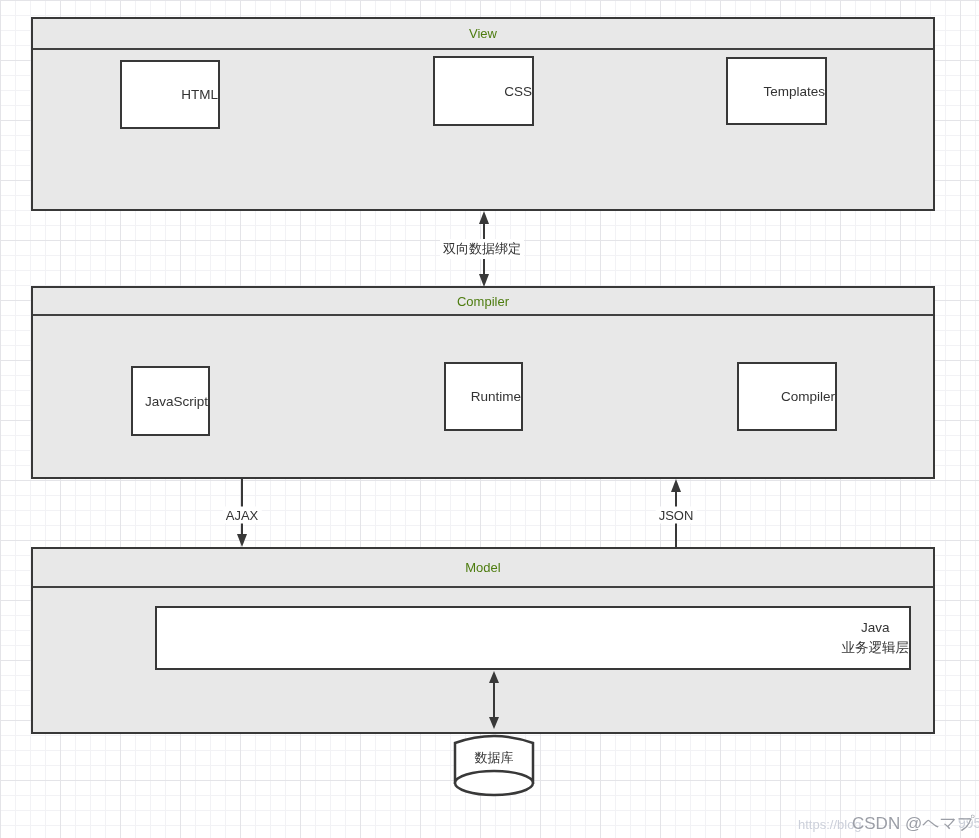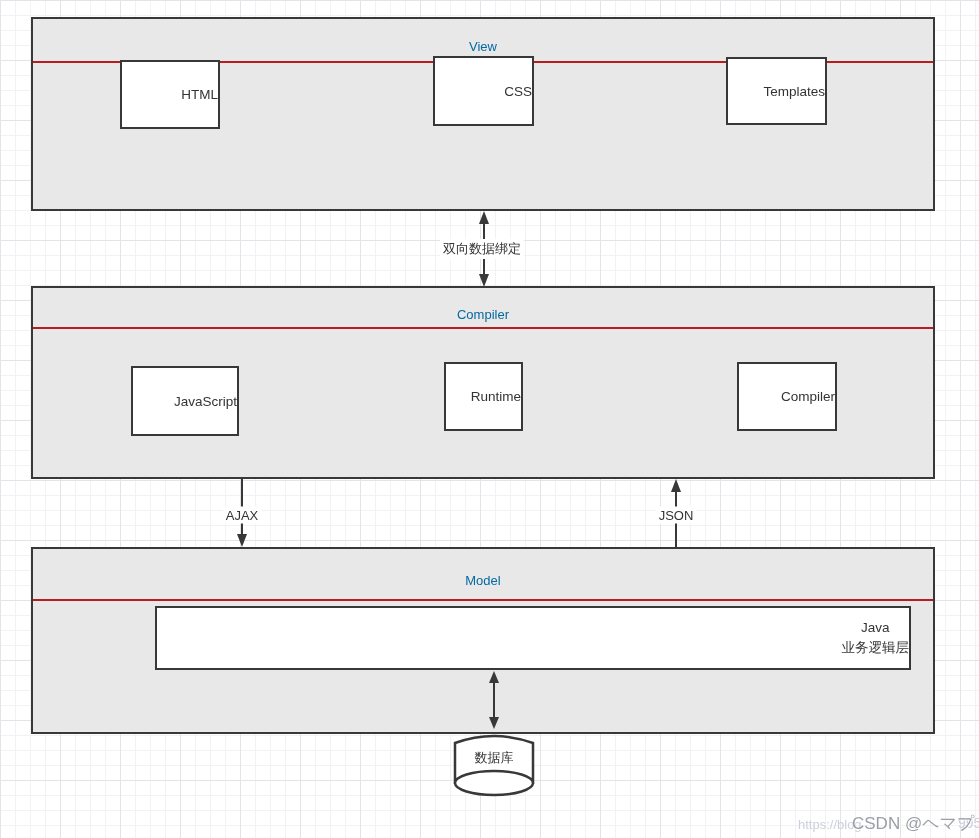--- a/index.html
+++ b/index.html
@@ -19,23 +19,23 @@
       linear-gradient(90deg, #f2f2f5 1px, transparent 1px);
     background-size:60px 60px,60px 60px,15px 15px,15px 15px;
   }
   .container{
     position:absolute;
     background:#e8e8e8;
     border:2px solid #383838;
     box-sizing:border-box;
   }
   .container .header{
-    border-bottom:2px solid #b91c1c;
+    border-bottom:2px solid #404040;
     display:flex;align-items:center;justify-content:center;
-    font-size:13px;color:#0369a1;margin-top:13px;
+    font-size:13px;color:#4d7c0f;
   }
   .node{
     position:absolute;
     background:#ffffff;
     border:2px solid #383838;
     box-sizing:border-box;
     display:flex;align-items:center;justify-content:flex-end;
     font-size:13.5px;color:#333;
     text-align:center;
   }
@@ -105,21 +105,21 @@
       <polygon points="12,1 7,14 17,14" fill="#383838"></polygon>
       <line x1="12" y1="12" x2="12" y2="66" stroke="#383838" stroke-width="2"></line>
       <polygon points="12,77 7,64 17,64" fill="#383838"></polygon>
     </svg>
   </div>
   <div class="edge-label" style="left:482px;top:249px;">双向数据绑定</div>
 
   <div class="container" style="left:31px;top:286px;width:904px;height:193px;">
     <div class="header" style="height:26px;">Compiler</div>
   </div>
-  <div class="node" style="left:131px;top:366px;width:108px;height:70px;padding-left:16px;">
+  <div class="node" style="left:131px;top:366px;width:79px;height:70px;padding-left:16px;">
     <span>JavaScript</span>
   </div>
   <div class="node" style="left:444px;top:362px;width:79px;height:69px;">
     <span>Runtime</span>
   </div>
   <div class="node" style="left:737px;top:362px;width:100px;height:69px;">
     <span>Compiler</span>
   </div>
 
   <div class="edge" style="left:230px;top:479px;">

